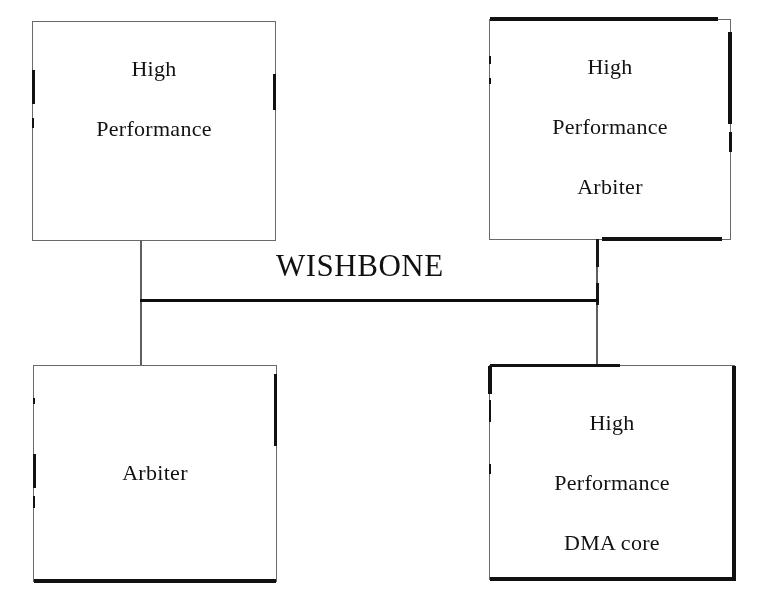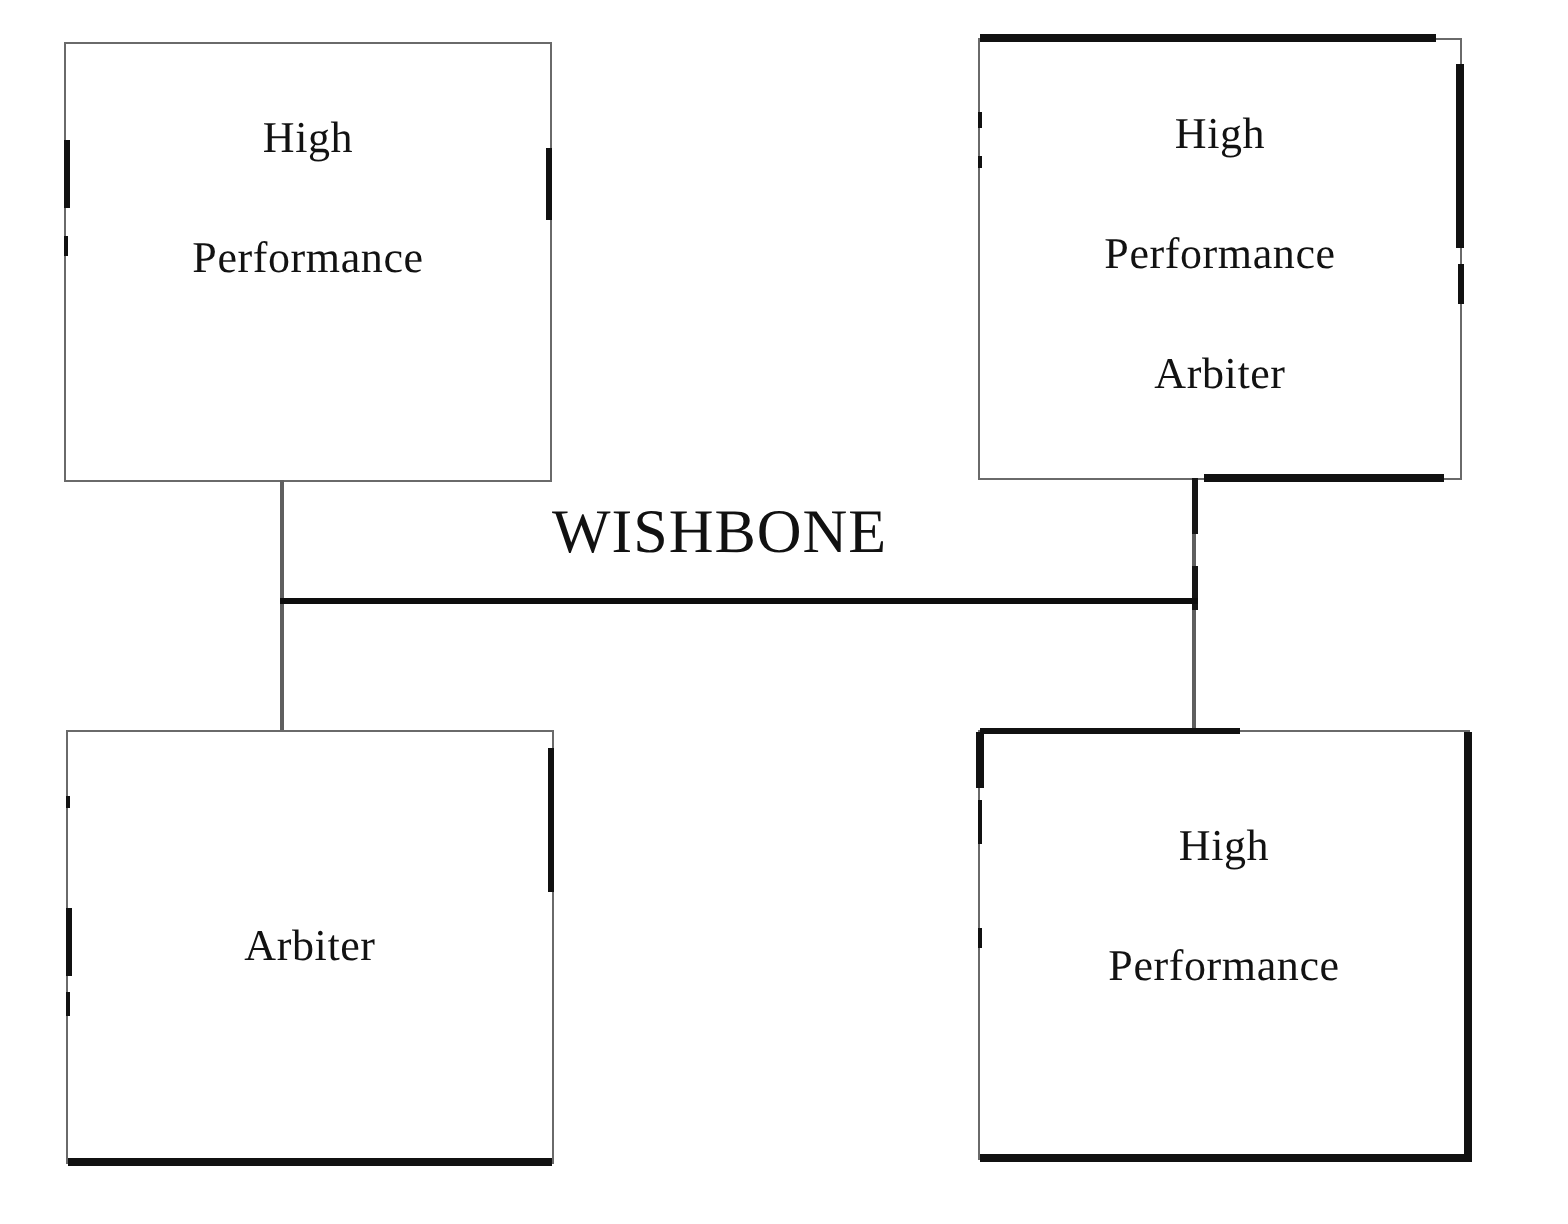--- a/index.html
+++ b/index.html
@@ -112,15 +112,16 @@
 
   <div class="block" style="left:489px; top:365px; width:246px; height:215px;">
     <div class="edge" style="left:-2px; top:0px; width:4px; height:28px;"></div>
     <div class="edge" style="left:-1px; top:34px; width:2px; height:22px;"></div>
     <div class="edge" style="left:-1px; top:98px; width:2px; height:10px;"></div>
     <div class="edge" style="right:-2px; top:0px; width:4px; height:215px;"></div>
     <div class="edge" style="left:0px; bottom:-2px; width:246px; height:4px;"></div>
     <div class="edge" style="left:0px; top:-2px; width:130px; height:3px;"></div>
     <div class="block-label" style="top:46px;">High</div>
     <div class="block-label" style="top:106px;">Performance</div>
+    <div class="block-label" style="top:166px;">DMA core</div>
   </div>
 
 </div>
 
 </body></html>

